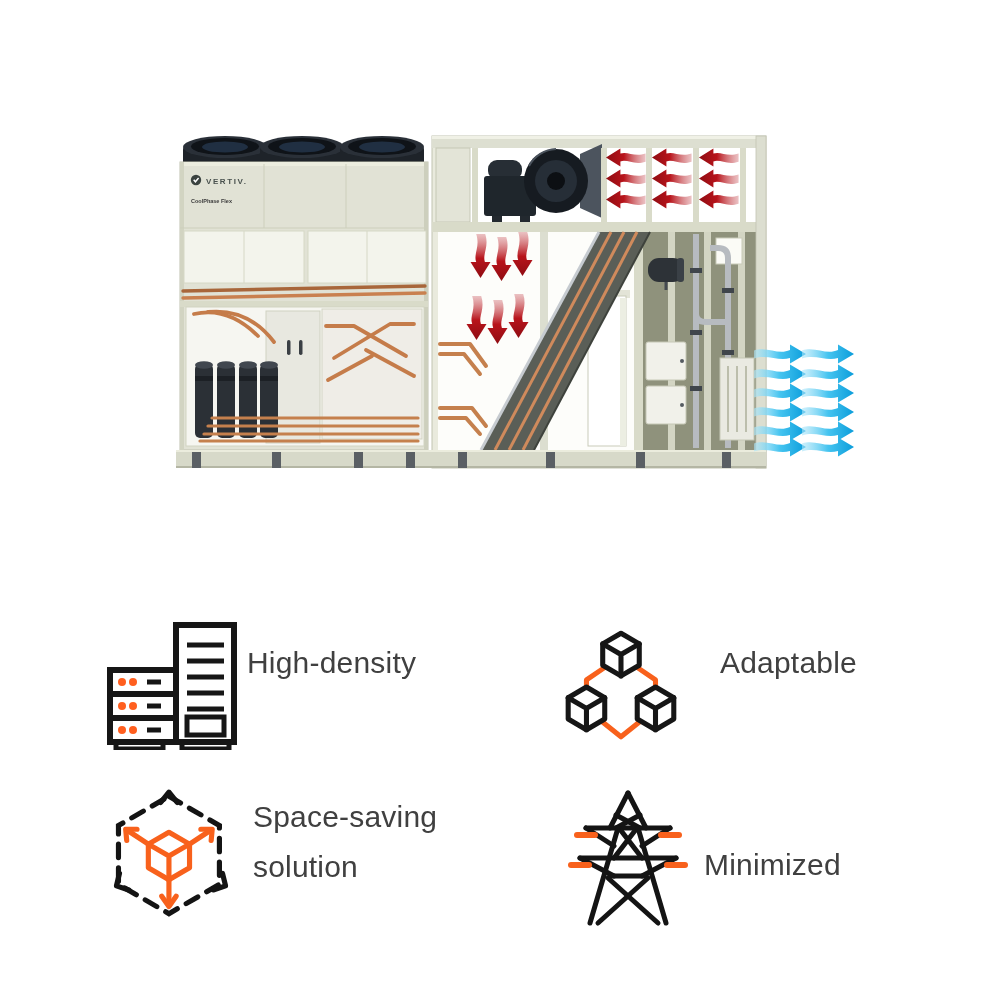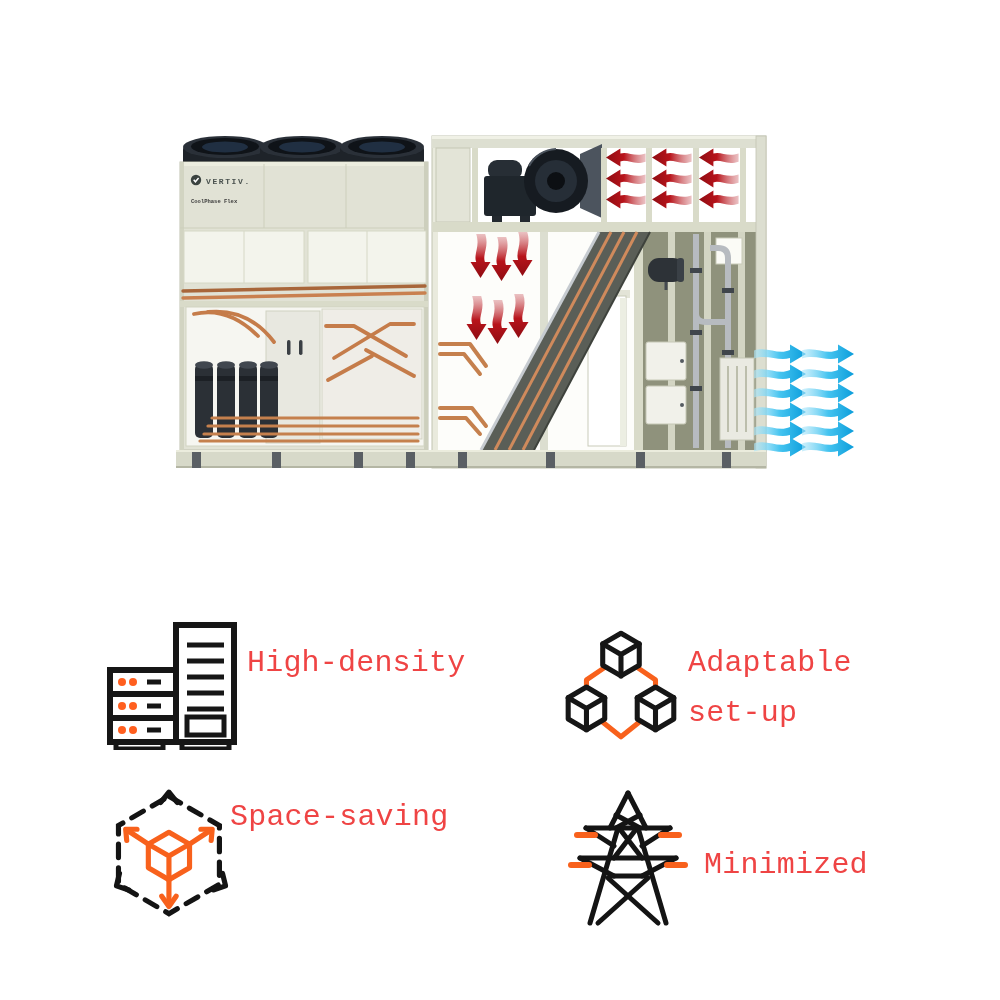--- a/index.html
+++ b/index.html
@@ -1,20 +1,20 @@
 <!DOCTYPE html>
 <html><head>
 <meta charset="utf-8">
 <style>
   html,body{margin:0;padding:0;background:#ffffff;}
   .canvas{position:relative;width:946px;height:1000px;background:#ffffff;overflow:hidden;
-          font-family:Liberation Mono, monospace;}
+          font-family:Liberation Sans, sans-serif;}
   .machine{position:absolute;left:168px;top:118px;width:695px;height:360px;}
   .icon{position:absolute;}
-  .feature-text{position:absolute;color:#ef4444;font-size:30px;line-height:50px;
+  .feature-text{position:absolute;color:#404040;font-size:30px;line-height:50px;
                 font-weight:400;letter-spacing:.2px;white-space:nowrap;}
 </style>
 </head>
 <body>
 
 <div class="canvas">
 
   <svg class="machine" viewBox="0 0 695 360">
     <defs>
       <linearGradient id="gRed" x1="0" y1="0" x2="1" y2="0">
@@ -327,23 +327,22 @@
         <polygon points="64,15 82,25.5 82,46.5 64,57 46,46.5 46,25.5"></polygon>
         <polygon points="30,68 48,78.5 48,99.5 30,110 12,99.5 12,78.5"></polygon>
         <polygon points="98,68 116,78.5 116,99.5 98,110 80,99.5 80,78.5"></polygon>
       </g>
       <g fill="none" stroke="#161616" stroke-width="5" stroke-linecap="round">
         <path d="M46,25.5 L64,36 L82,25.5 M64,36 L64,57"></path>
         <path d="M12,78.5 L30,89 L48,78.5 M30,89 L30,110"></path>
         <path d="M80,78.5 L98,89 L116,78.5 M98,89 L98,110"></path>
       </g>
     </svg>
-    <div class="feature-text" style="left:688px;top:638px">
+    <div class="feature-text" style="left:720px;top:638px">
       <div>Adaptable</div>
-      <div>set-up</div>
     </div>
   </div>
 
   <div>
     <svg class="icon" style="left:104px;top:788px" width="134" height="137" viewBox="0 0 130 133">
       <polygon points="63,8 112,36.5 112,93.5 63,122 14,93.5 14,36.5" fill="none" stroke="#141414" stroke-width="5" stroke-dasharray="13 10" stroke-linecap="round"></polygon>
       <g fill="none" stroke="#141414" stroke-width="5" stroke-linecap="round" stroke-linejoin="round">
         <polyline points="55,14 63,4 71,14"></polyline>
         <polyline points="24,99 12,95 15,83"></polyline>
         <polyline points="106,99 118,95 115,83"></polyline>
@@ -352,22 +351,23 @@
         <polygon points="63,43 83,54.5 83,77.5 63,89 43,77.5 43,54.5"></polygon>
         <path d="M43,54.5 L63,66 L83,54.5 M63,66 L63,89"></path>
         <path d="M43,54.5 L24,42"></path>
           <polyline points="22,51 21,40 32,40"></polyline>
         <path d="M83,54.5 L102,42"></path>
           <polyline points="94,40 105,40 104,51"></polyline>
         <path d="M63,89 L63,112"></path>
           <polyline points="56,105 63,115 70,105"></polyline>
       </g>
     </svg>
-    <div class="feature-text" style="left:230px;top:792px">
+    <div class="feature-text" style="left:253px;top:792px">
       <div>Space-saving</div>
+      <div>solution</div>
     </div>
   </div>
 
   <div>
     <svg class="icon" style="left:566px;top:788px" width="125" height="140" viewBox="0 0 125 140">
       <g fill="none" stroke="#141414" stroke-width="5" stroke-linecap="round" stroke-linejoin="round">
         <path d="M62,5 L44,40"></path>
           <path d="M62,5 L80,40"></path>
         <path d="M50,27 L74,40"></path>
           <path d="M74,27 L50,40"></path>

